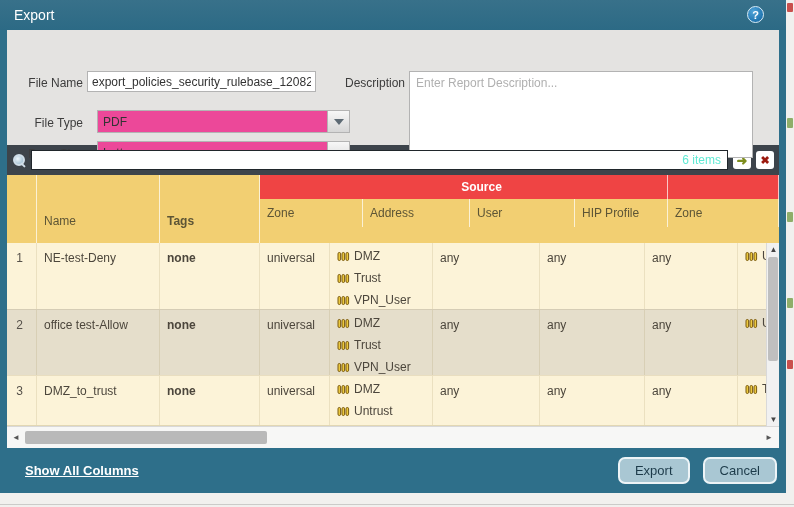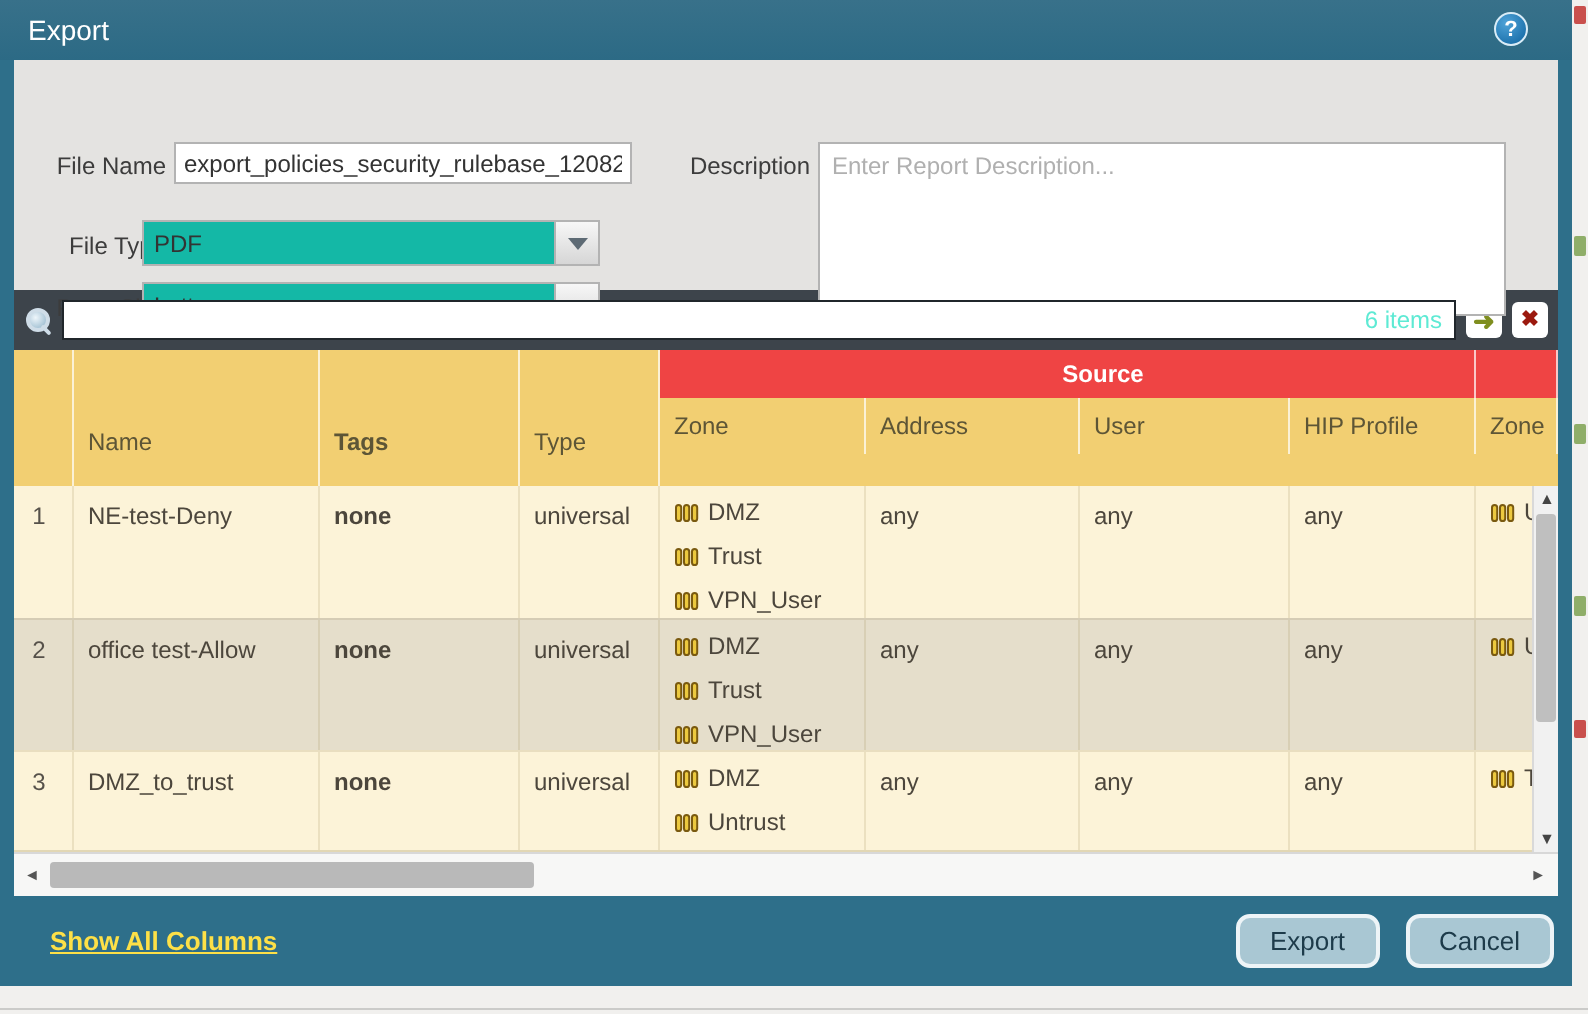--- a/index.html
+++ b/index.html
@@ -24,22 +24,22 @@
   
   .formarea { position:relative; height:115px; font-size:12px; color:#3c3c3c; }
   .flabel { position:absolute; width:76px; text-align:right; }
   .lbl-filename { left:0; top:46px; }
   .lbl-filetype { left:0; top:86px; }
   .lbl-pagesize { left:0; top:117px; }
   .lbl-desc     { left:336px; top:46px; width:62px; }
   .txt { position:absolute; left:80px; width:229px; height:21px; border:1px solid #b3b3b3;
          background:#fff; font-family:inherit; font-size:12px; color:#333; padding:0 4px; }
   .in-filename { top:41px; }
-  .combo { position:absolute; left:64px; width:229px; height:23px; border:1px solid #b3b3b3;
-           background:#14b8a6; display:flex; align-items:center; cursor:default; }
+  .combo { position:absolute; left:90px; width:253px; height:23px; border:1px solid #b3b3b3;
+           background:#ec4899; display:flex; align-items:center; cursor:default; }
   .combo-filetype { top:80px; }
   .combo-pagesize { top:111px; }
   .combo-val { flex:1; padding-left:5px; font-size:12px; color:#333; }
   .combo-btn { width:22px; height:100%; border-left:1px solid #b3b3b3;
                background:linear-gradient(#f7f7f7,#d6d6d6);
                display:flex; align-items:center; justify-content:center; }
   .caret { width:0; height:0; border-left:5px solid transparent; border-right:5px solid transparent;
            border-top:6px solid #5d6a74; }
   .desc-area { position:absolute; left:402px; top:41px; width:344px; height:87px;
                border:1px solid #b3b3b3; background:#fff; resize:none;
@@ -112,21 +112,21 @@
   
   .hscroll { height:22px; background:#f7f7f6; border-top:1px solid #d8d8d8; position:relative; }
   .hthumb { position:absolute; left:18px; top:4px; width:242px; height:13px;
             background:#b9b9b9; border-radius:2px; cursor:pointer; }
   .harrow { position:absolute; top:6px; font-size:8px; color:#555; cursor:pointer; }
   .h-left { left:5px; } .h-right { right:6px; }
 
   
   .gfooter { height:45px; background:#2e6f8a; display:flex; align-items:center;
              padding:0 9px 0 25px; }
-  .showall { color:#fde047; font-weight:bold; font-size:13px; text-decoration:underline;
+  .showall { color:#ffffff; font-weight:bold; font-size:13px; text-decoration:underline;
              cursor:pointer; }
   .fbtns { margin-left:auto; display:flex; gap:13px; }
   .fbtn { background:#a9c7d3; border:2px solid #edf4f7; border-radius:7px; color:#1d3b4a;
           font-family:inherit; font-size:13px; padding:4px 15px; cursor:pointer; }
 
   
   .behind { position:absolute; left:786px; top:0; width:8px; height:493px; background:#f1f0ee; }
   .frag { position:absolute; left:1px; width:6px; border-radius:1px; }
   .f1 { top:3px;   height:9px;  background:#c9504d; }
   .f2 { top:118px; height:10px; background:#8fae69; }
@@ -182,21 +182,20 @@
       <div class="sq-btn go-btn">➜</div>
       <div class="sq-btn clear-btn">✖</div>
     </div>
 
     <div class="grid">
 
       <div class="ghead">
         <div class="hcell c-num"></div>
         <div class="hcell c-name">Name</div>
         <div class="hcell c-tags">Tags</div>
-        <div class="hcell c-type">Type</div>
 
         <div class="hgroup" style="width:408px">
           <div class="hband">Source</div>
           <div class="hlabels">
             <div class="hcell2 c-zone">Zone</div>
             <div class="hcell2 c-addr">Address</div>
             <div class="hcell2 c-user">User</div>
             <div class="hcell2 c-hip">HIP Profile</div>
           </div>
         </div>

